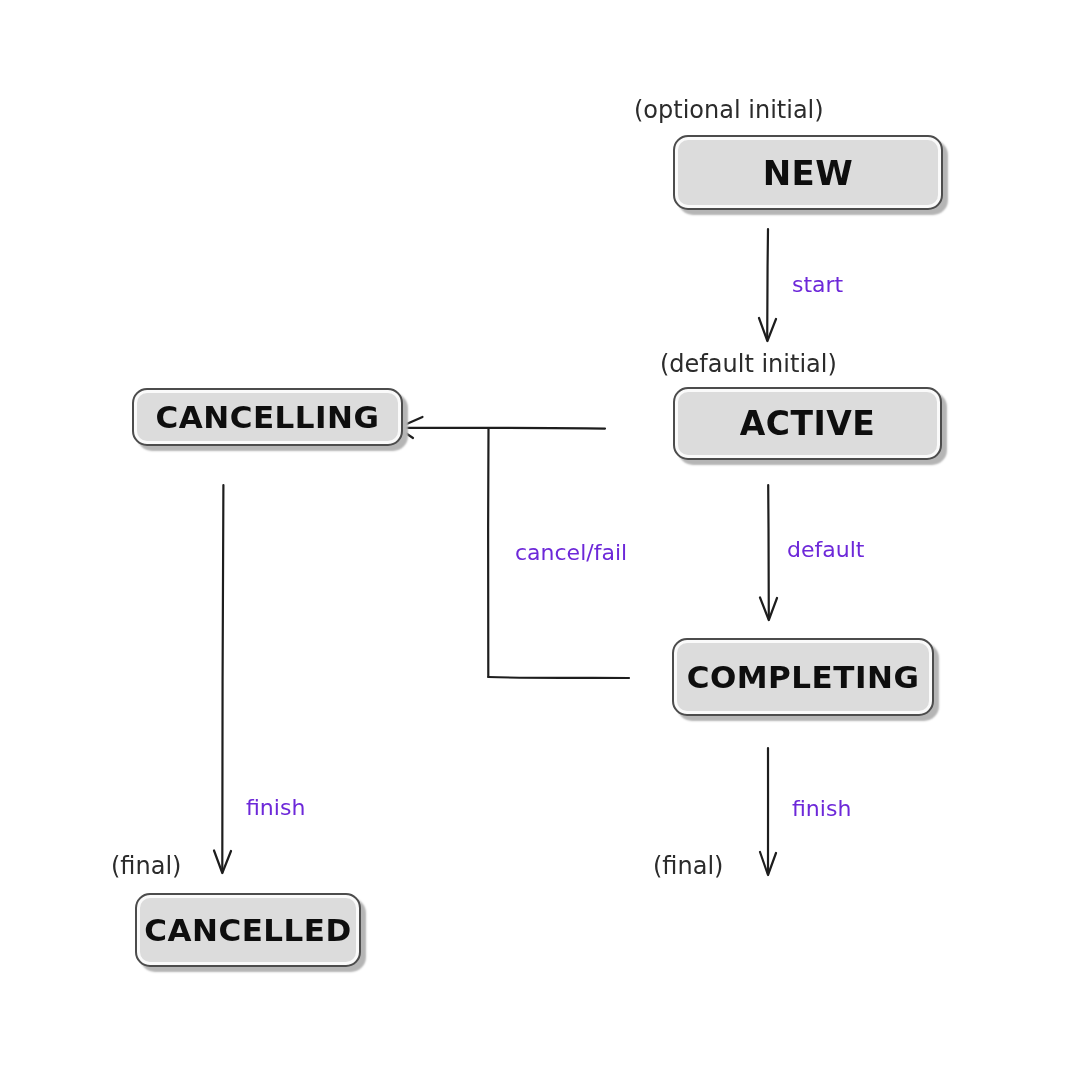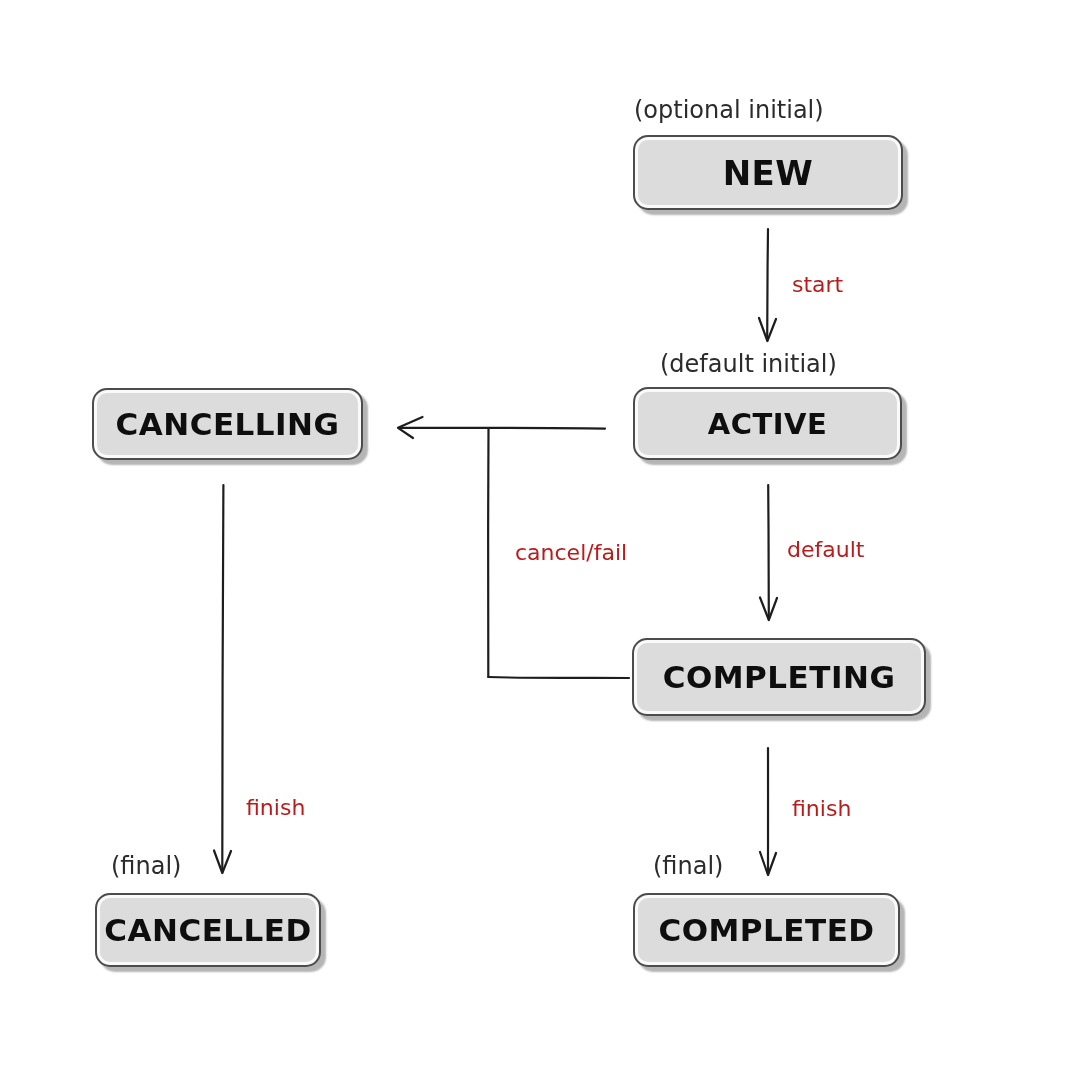--- a/index.html
+++ b/index.html
@@ -19,40 +19,41 @@
   .state {
     position: absolute;
     background: #dcdcdc;
     border: 2.5px solid #4c4c4c;
     border-radius: 15px;
     box-shadow: inset 0 0 0 3px #fafafa, 5px 5px 2px #b5b5b5;
     display: flex;
     align-items: center;
     justify-content: center;
     box-sizing: border-box;
+    margin-left: 40px;
   }
   .state-label {
     font-weight: bold;
     font-size: 31px;
     letter-spacing: 0.5px;
     color: #0e0e0e;
     white-space: nowrap;
   }
   .note {
     position: absolute;
     font-size: 24px;
     line-height: 1.15;
     color: #2b2b2b;
     white-space: nowrap;
   }
   .edge-label {
     position: absolute;
     font-size: 22px;
     line-height: 1.15;
-    color: #b91c1c;
+    color: #6d28d9;
     white-space: nowrap;
   }
 </style>
 </head>
 <body>
 
 <div class="canvas">
 
   <svg class="edges" viewBox="0 0 1080 1080" xmlns="http://www.w3.org/2000/svg" fill="none" stroke="#1d1d1d" stroke-width="2.2" stroke-linecap="round" stroke-linejoin="round">
 
@@ -72,38 +73,35 @@
 
     <path d="M768 748 C 768 790, 768.2 836, 768 874"></path>
     <path d="M760 852 L768 875 L776 853"></path>
   </svg>
 
   <div class="state" style="left:633px; top:135px; width:270px; height:75px; font-size:34px;">
     <span class="state-label" style="font-size:34px;">NEW</span>
   </div>
 
   <div class="state" style="left:633px; top:387px; width:269px; height:73px;">
-    <span class="state-label" style="font-size:29px;">ACTIVE</span>
+    <span class="state-label" style="font-size:33px;">ACTIVE</span>
   </div>
 
-  <div class="state" style="left:92px; top:388px; width:271px; height:72px;">
+  <div class="state" style="left:92px; top:388px; width:271px; height:58px;">
     <span class="state-label">CANCELLING</span>
   </div>
 
-  <div class="state" style="left:632px; top:638px; width:294px; height:78px;">
+  <div class="state" style="left:632px; top:638px; width:262px; height:78px;">
     <span class="state-label">COMPLETING</span>
   </div>
 
   <div class="state" style="left:95px; top:893px; width:226px; height:74px;">
     <span class="state-label">CANCELLED</span>
   </div>
 
-  <div class="state" style="left:633px; top:893px; width:267px; height:74px;">
-    <span class="state-label">COMPLETED</span>
-  </div>
 
   <div class="note" style="left:634px; top:97px;">(optional initial)</div>
 
   <div class="note" style="left:647px; top:351px;margin-left:13px;">(default initial)</div>
 
   <div class="note" style="left:111px; top:853px;">(final)</div>
 
   <div class="note" style="left:653px; top:853px;">(final)</div>
 
   <div class="edge-label" style="left:792px; top:272px;">start</div>

